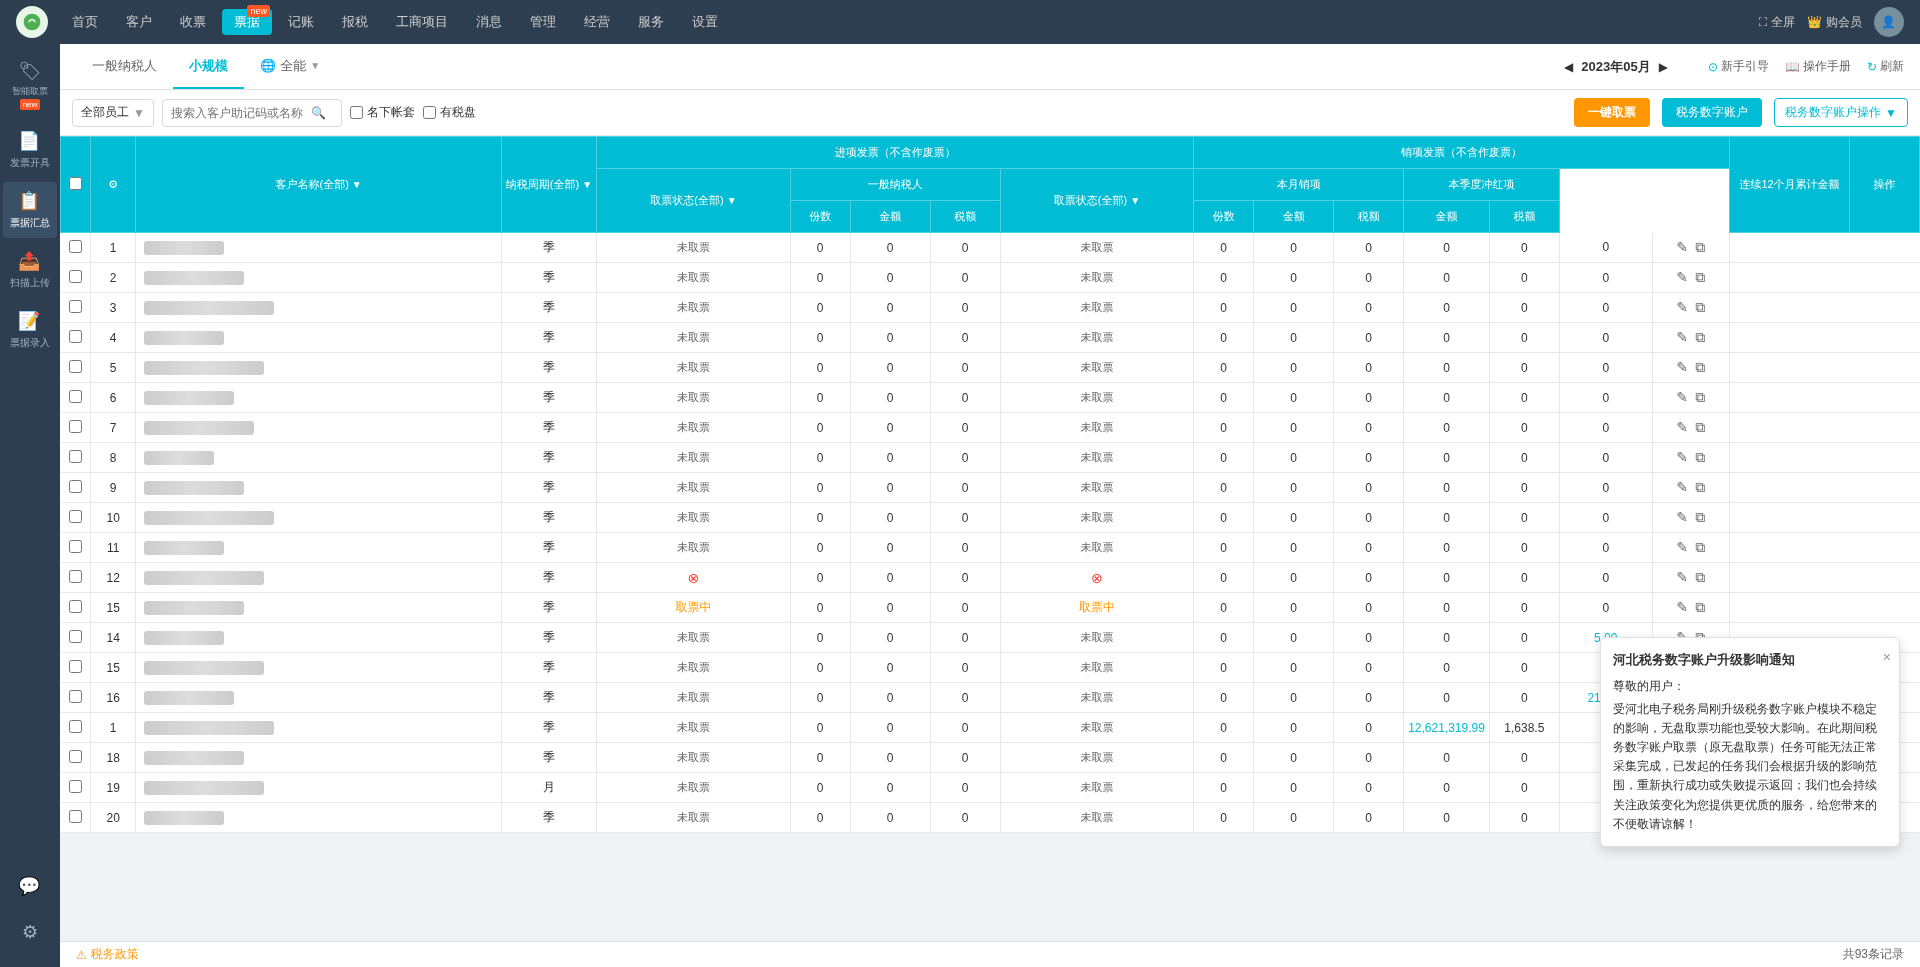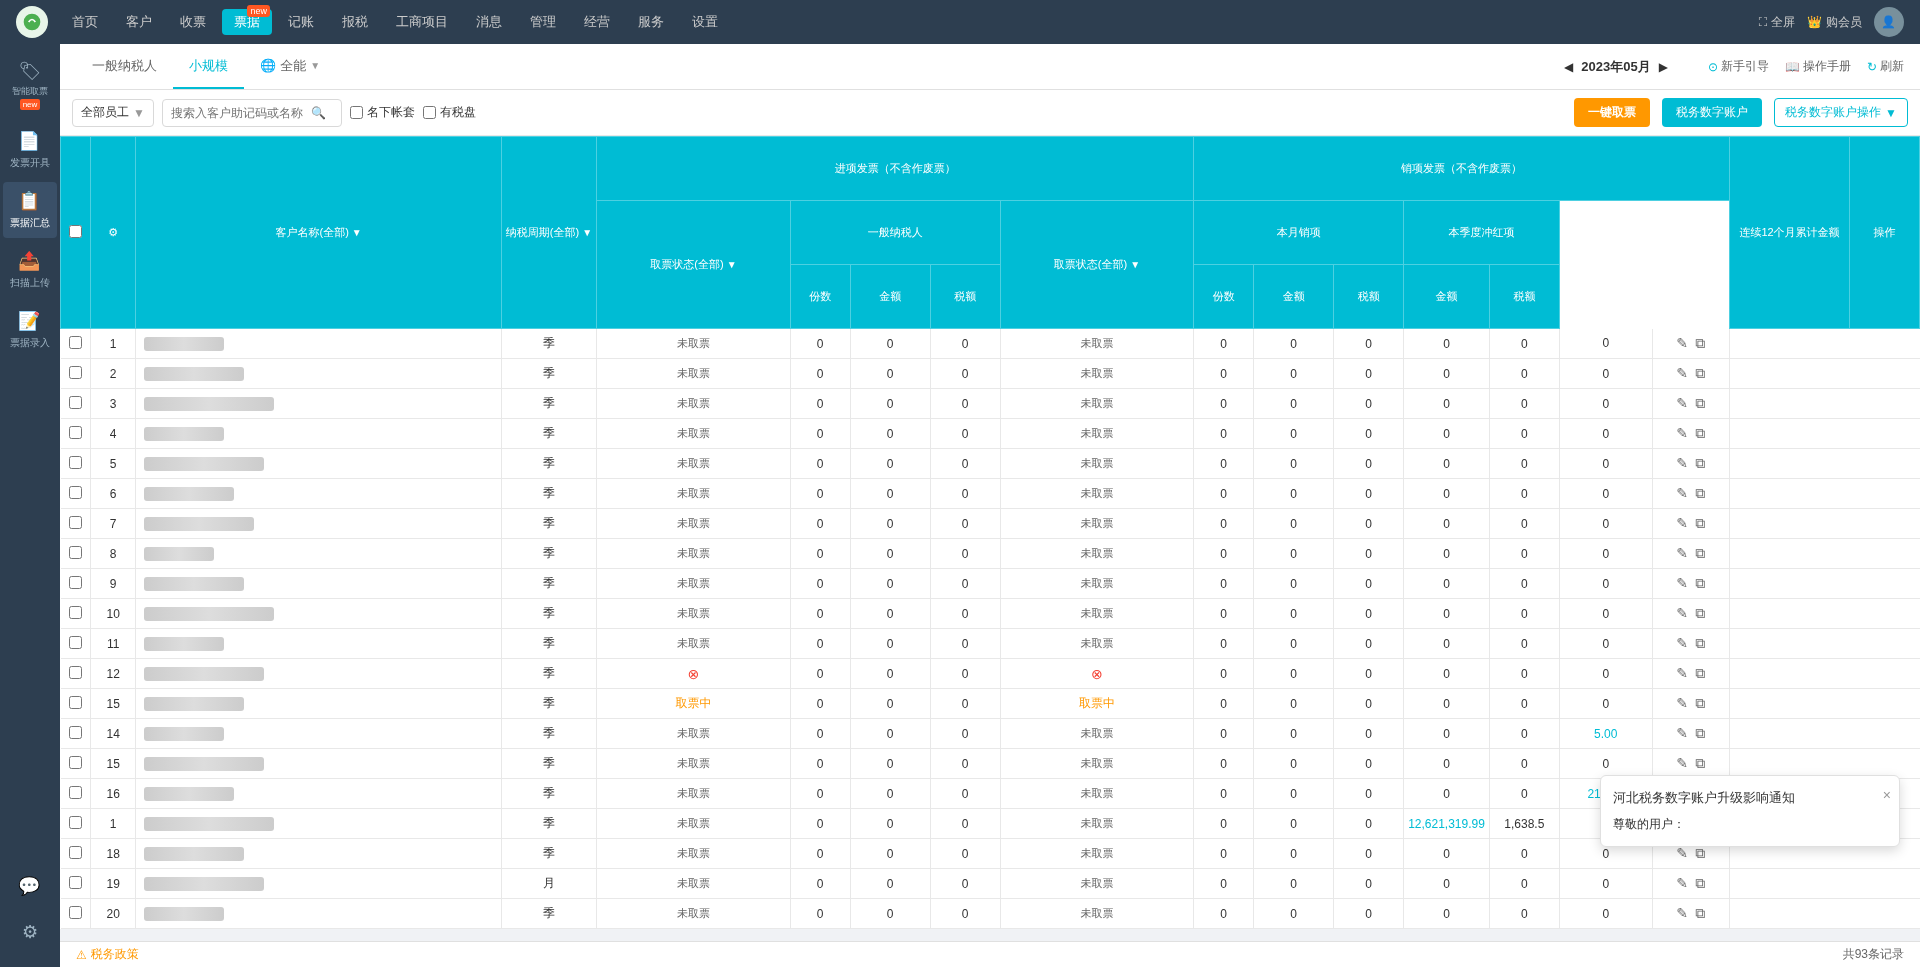--- a/index.html
+++ b/index.html
@@ -21,55 +21,55 @@
     .sidebar { width: 60px; background: #2d3e50; display: flex; flex-direction: column; align-items: center; padding-top: 8px; gap: 4px; flex-shrink: 0; }
     .sidebar-item { display: flex; flex-direction: column; align-items: center; padding: 8px 4px; cursor: pointer; color: #9eb3c2; font-size: 10px; gap: 4px; border-radius: 4px; width: 54px; }
     .sidebar-item.active { color: #fff; }
     .sidebar-item .icon { font-size: 18px; }
     .sidebar-item .badge-new { background: #ff5722; color: #fff; font-size: 8px; padding: 1px 3px; border-radius: 2px; margin-top: -2px; }
     .sidebar-bottom { margin-top: auto; padding-bottom: 16px; display: flex; flex-direction: column; align-items: center; gap: 8px; }
 
     
     .main { flex: 1; display: flex; flex-direction: column; overflow: hidden; background: #f0f2f5; }
     .sub-tab { padding: 12px 16px; cursor: pointer; color: #666; font-size: 13px; border-bottom: 2px solid transparent; }
-    .sub-tab.active { color: #00bcd4; border-bottom: 2px solid #00bcd4; font-weight: normal; }
+    .sub-tab.active { color: #00bcd4; border-bottom: 2px solid #00bcd4; font-weight: bold; }
 
     
     .filter-bar { background: #fff; padding: 8px 12px; display: flex; align-items: center; gap: 8px; border-bottom: 1px solid #e8e8e8; }
     .filter-select { display: flex; align-items: center; border: 1px solid #d9d9d9; border-radius: 4px; height: 28px; padding: 0 8px; font-size: 12px; cursor: pointer; background: #fff; }
     .filter-select .arrow { margin-left: 4px; color: #999; }
     .filter-input { display: flex; align-items: center; border: 1px solid #d9d9d9; border-radius: 4px; height: 28px; padding: 0 8px; font-size: 12px; width: 180px; }
     .filter-input input { border: none; outline: none; font-size: 12px; width: 140px; }
     .filter-input .search-icon { color: #999; cursor: pointer; }
     .filter-checkbox { display: flex; align-items: center; gap: 4px; font-size: 12px; cursor: pointer; }
     .filter-right { margin-left: auto; display: flex; align-items: center; gap: 12px; justify-content: flex-end; }
     .btn-orange { background: #ff9800; color: #fff; border: none; padding: 6px 14px; border-radius: 4px; cursor: pointer; font-size: 12px; font-weight: bold; }
     .btn-teal { background: #00bcd4; color: #fff; border: none; padding: 6px 14px; border-radius: 4px; cursor: pointer; font-size: 12px; }
     .btn-teal-outline { background: #fff; color: #00bcd4; border: 1px solid #00bcd4; padding: 5px 10px; border-radius: 4px; cursor: pointer; font-size: 12px; display: flex; align-items: center; gap: 4px; }
 
     
     .table-container { flex: 1; overflow: auto; padding: 0; }
     table { width: 100%; border-collapse: collapse; background: #fff; }
-    thead tr th { background: #00bcd4; color: #fff; text-align: center; padding: 24px 4px; font-size: 11px; font-weight: normal; border: 1px solid #4dd0e1; white-space: nowrap; position: sticky; top: 0; z-index: 10; }
+    thead tr th { background: #00bcd4; color: #fff; text-align: center; padding: 8px 4px; font-size: 11px; font-weight: normal; border: 1px solid #4dd0e1; white-space: nowrap; position: sticky; top: 0; z-index: 10; }
     tbody tr { border-bottom: 1px solid #e8e8e8; }
     tbody tr td { text-align: center; padding: 6px 4px; font-size: 12px; border-right: 1px solid #e8e8e8; color: #333; white-space: nowrap; }
     tbody tr td:first-child { width: 30px; }
     tbody tr td.name-cell { text-align: left; padding-left: 8px; max-width: 220px; overflow: hidden; }
     .blurred { background: linear-gradient(90deg, #ccc 0%, #ddd 50%, #ccc 100%); color: transparent; border-radius: 3px; height: 14px; display: inline-block; }
     .status-tag { font-size: 11px; color: #666; }
     .status-error { color: #f44336; font-size: 14px; }
     .status-process { color: #ff9800; }
     .edit-icon { color: #666; cursor: pointer; font-size: 14px; }
     .copy-icon { color: #666; cursor: pointer; font-size: 14px; }
     .link-val { color: #00bcd4; cursor: pointer; }
 
     
     .notification-popup { position: fixed; right: 20px; bottom: 120px; width: 300px; background: #fff; border: 1px solid #e0e0e0; border-radius: 6px; padding: 12px; font-size: 12px; color: #333; line-height: 1.6; box-shadow: 0 4px 12px rgba(0,0,0,0.15); z-index: 100; }
     .notification-popup .close-btn { position: absolute; top: 8px; right: 8px; cursor: pointer; color: #999; font-size: 14px; }
-    .notification-popup .title { font-weight: normal; color: #333; margin-bottom: 6px; font-size: 13px; }
+    .notification-popup .title { font-weight: bold; color: #333; margin-bottom: 6px; font-size: 13px; }
 
     
     .tax-policy-bar { background: #fff; padding: 4px 16px; border-top: 1px solid #e0e0e0; display: flex; align-items: center; gap: 4px; font-size: 12px; color: #ff9800; cursor: pointer; }
     .th-check { width: 30px; background: #00bcd4; }
     .th-name { min-width: 180px; }
     .th-period { width: 80px; }
     .th-count { width: 60px; }
     .th-amount { width: 80px; }
     .th-tax { width: 70px; }
     .th-accum { width: 120px; }
@@ -730,13 +730,14 @@
       </div>
       <span style="font-size:12px;color:#666;">共93条记录</span>
     </div>
   </div>
 </div>
 
 <div class="notification-popup">
   <span class="close-btn">×</span>
   <div class="title">河北税务数字账户升级影响通知</div>
   <div>尊敬的用户：</div>
+  <div style="margin-top:4px;">受河北电子税务局刚升级税务数字账户模块不稳定的影响，无盘取票功能也受较大影响。在此期间税务数字账户取票（原无盘取票）任务可能无法正常采集完成，已发起的任务我们会根据升级的影响范围，重新执行成功或失败提示返回；我们也会持续关注政策变化为您提供更优质的服务，给您带来的不便敬请谅解！</div>
 </div>
 
 </body></html>

